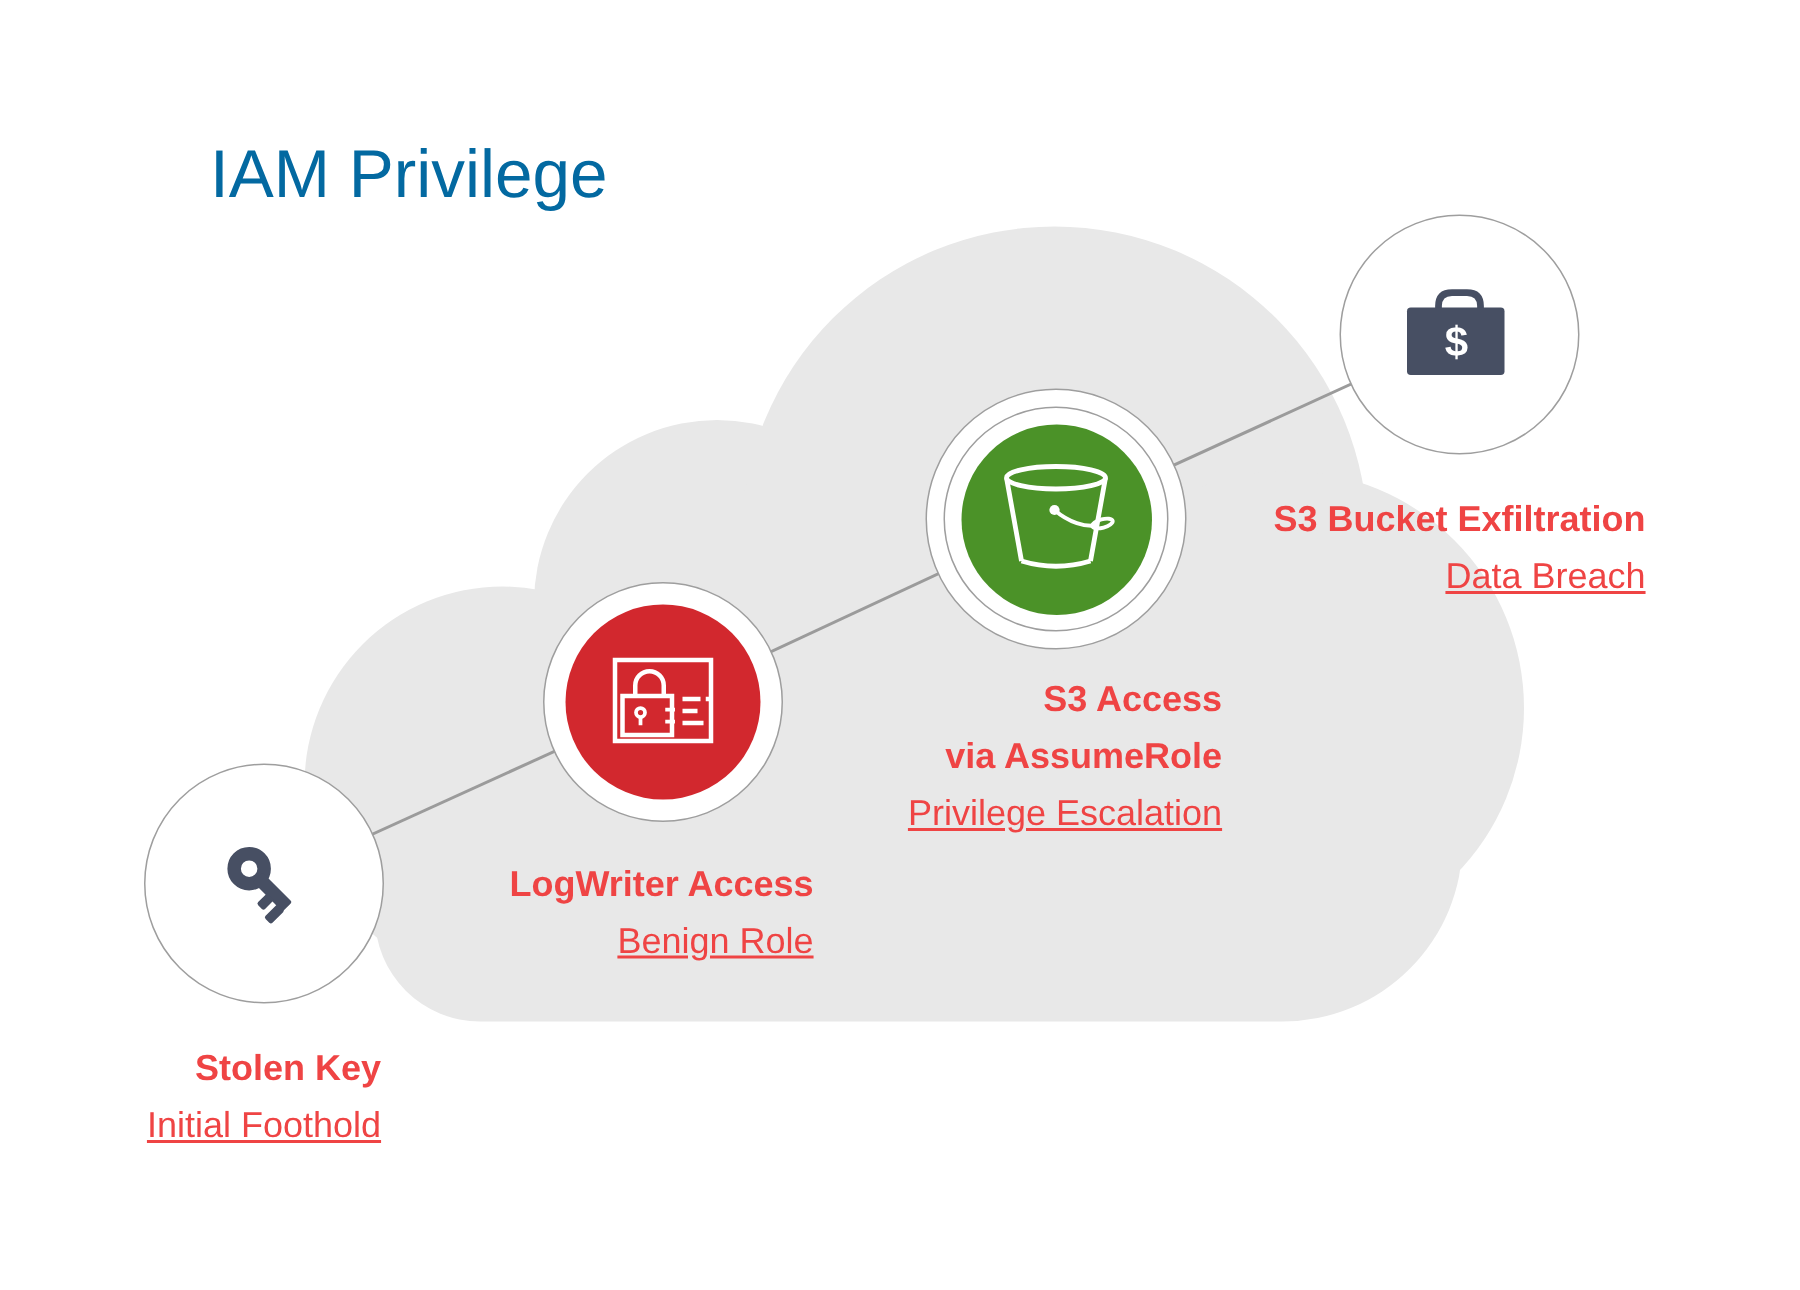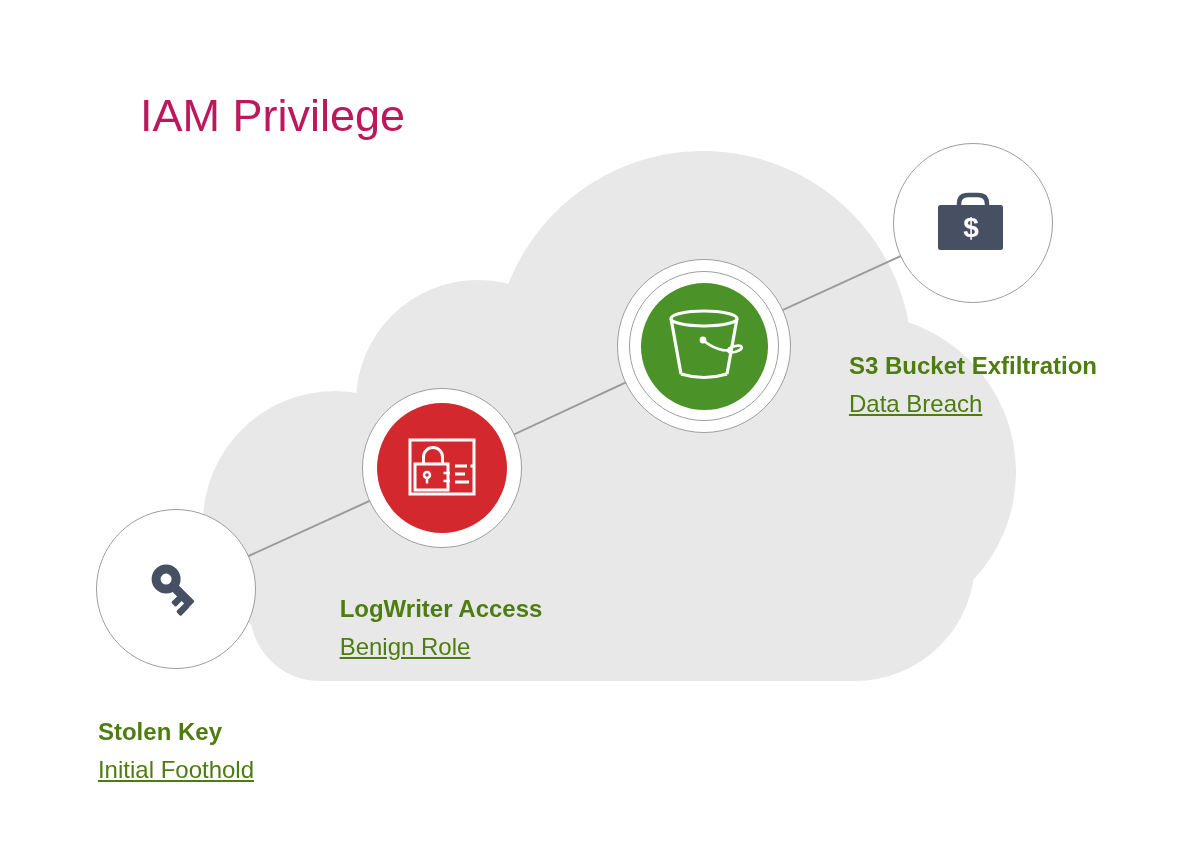--- a/index.html
+++ b/index.html
@@ -34,34 +34,33 @@
   #node-s3access{left:617px;top:259px;}
   #node-s3access .circle-outer{width:174px;height:174px;}
   #node-s3access .circle-mid{width:150px;height:150px;}
   .disc-green{width:127px;height:127px;border-radius:50%;background:#4b9228;
     display:flex;align-items:center;justify-content:center;}
   #node-exfil{left:893px;top:143px;}
   #node-exfil .circle{width:160px;height:160px;}
   
   .node-label{
     position:absolute;z-index:3;transform:translateX(-50%);
-    text-align:left;font-size:24px;line-height:38px;white-space:nowrap;
-    color:#4d7c0f;
-    margin-top:19px;
+    text-align:right;font-size:24px;line-height:38px;white-space:nowrap;
+    color:#ef4444;
   }
   .node-label .bold{font-weight:700;display:block;}
   .node-label .sub{font-weight:400;display:block;text-decoration:underline;}
   #label-stolen-key{left:176px;top:694px;}
   #label-logwriter{left:441px;top:571px;}
   #label-s3access{left:710px;top:448px;}
   #label-exfil{left:973px;top:328px;}
   
   #diagram-title{
     position:absolute;left:140px;top:83px;z-index:3;
-    font-size:45px;line-height:66px;font-weight:400;color:#be185d;
+    font-size:45px;line-height:66px;font-weight:400;color:#0369a1;
   }
   #diagram-title span{display:block;}
 </style>
 </head>
 <body>
 
 <div id="stage">
 
   <div class="cloud-part cloud-circle" id="cloud-a"></div>
   <div class="cloud-part cloud-circle" id="cloud-b"></div>
@@ -134,20 +133,25 @@
   <div class="node-label" id="label-logwriter">
     <span class="bold">LogWriter Access</span>
     <span class="sub">Benign Role</span>
   </div>
 
   <div class="node-label" id="label-stolen-key">
     <span class="bold">Stolen Key</span>
     <span class="sub">Initial Foothold</span>
   </div>
 
+  <div class="node-label" id="label-s3access">
+    <span class="bold">S3 Access</span>
+    <span class="bold">via AssumeRole</span>
+    <span class="sub">Privilege Escalation</span>
+  </div>
 
   <div class="node-label" id="label-exfil">
     <span class="bold">S3 Bucket Exfiltration</span>
     <span class="sub">Data Breach</span>
   </div>
 
   <div id="diagram-title">
     <span>IAM Privilege</span>
   </div>
 

